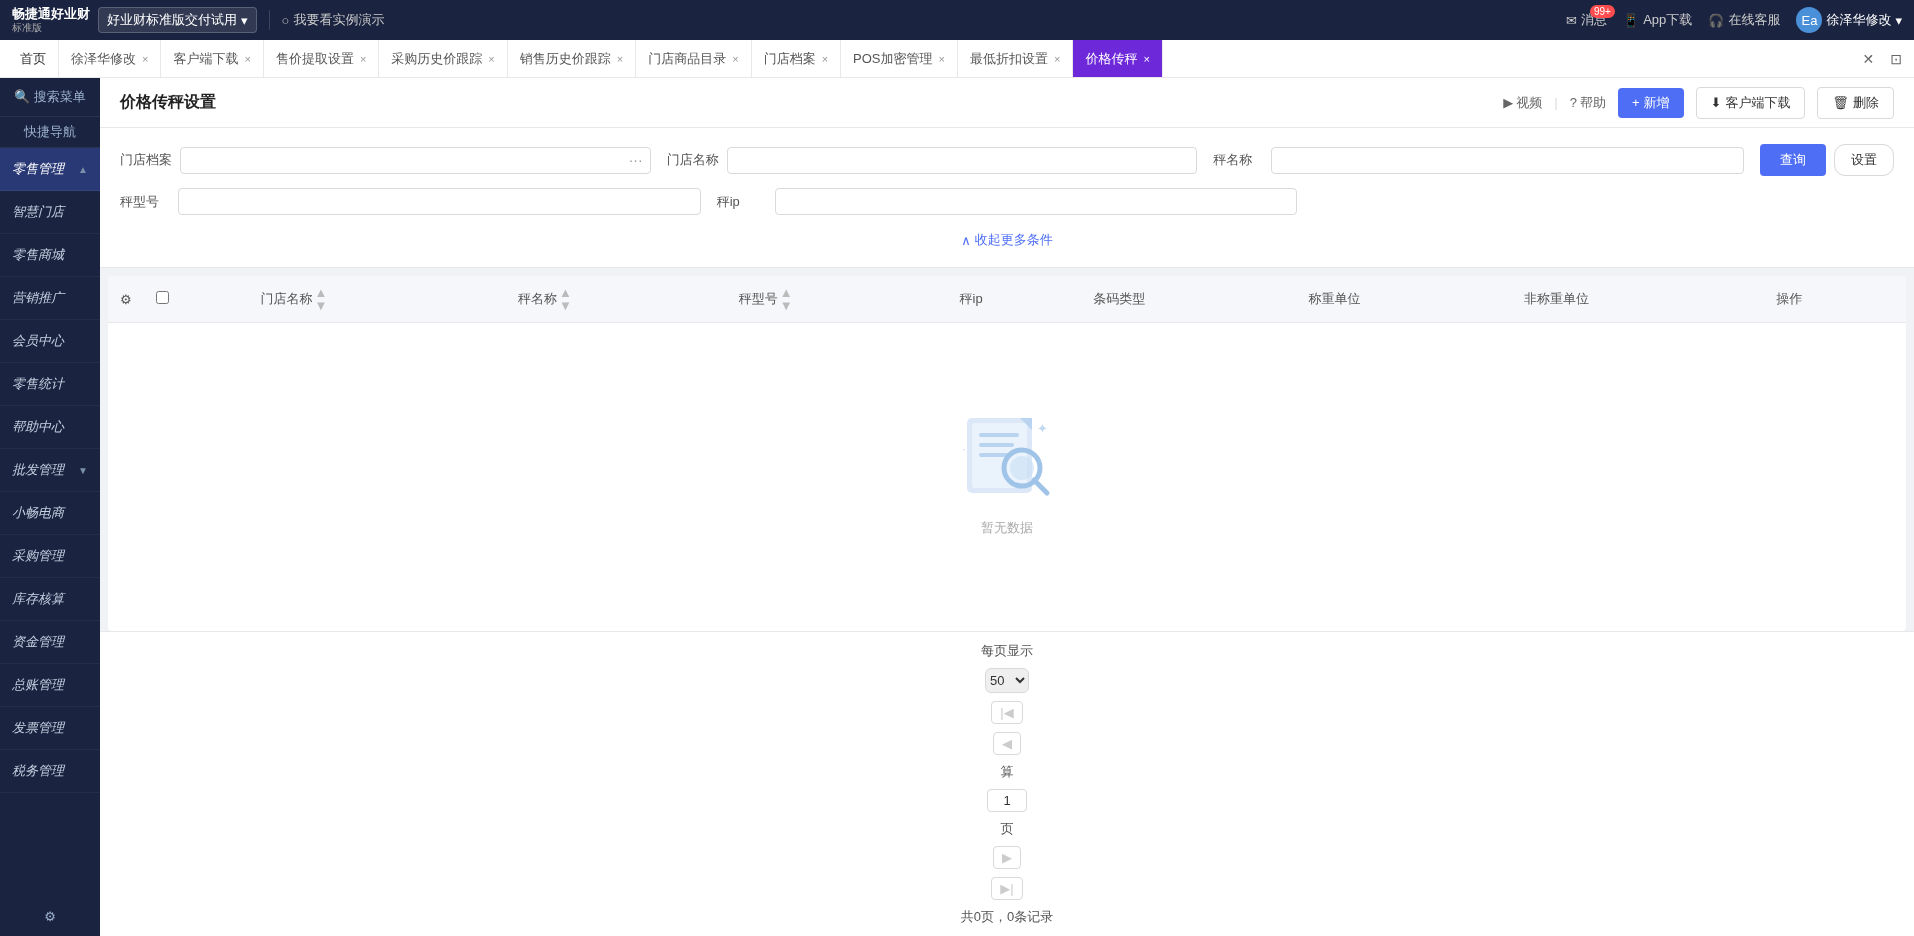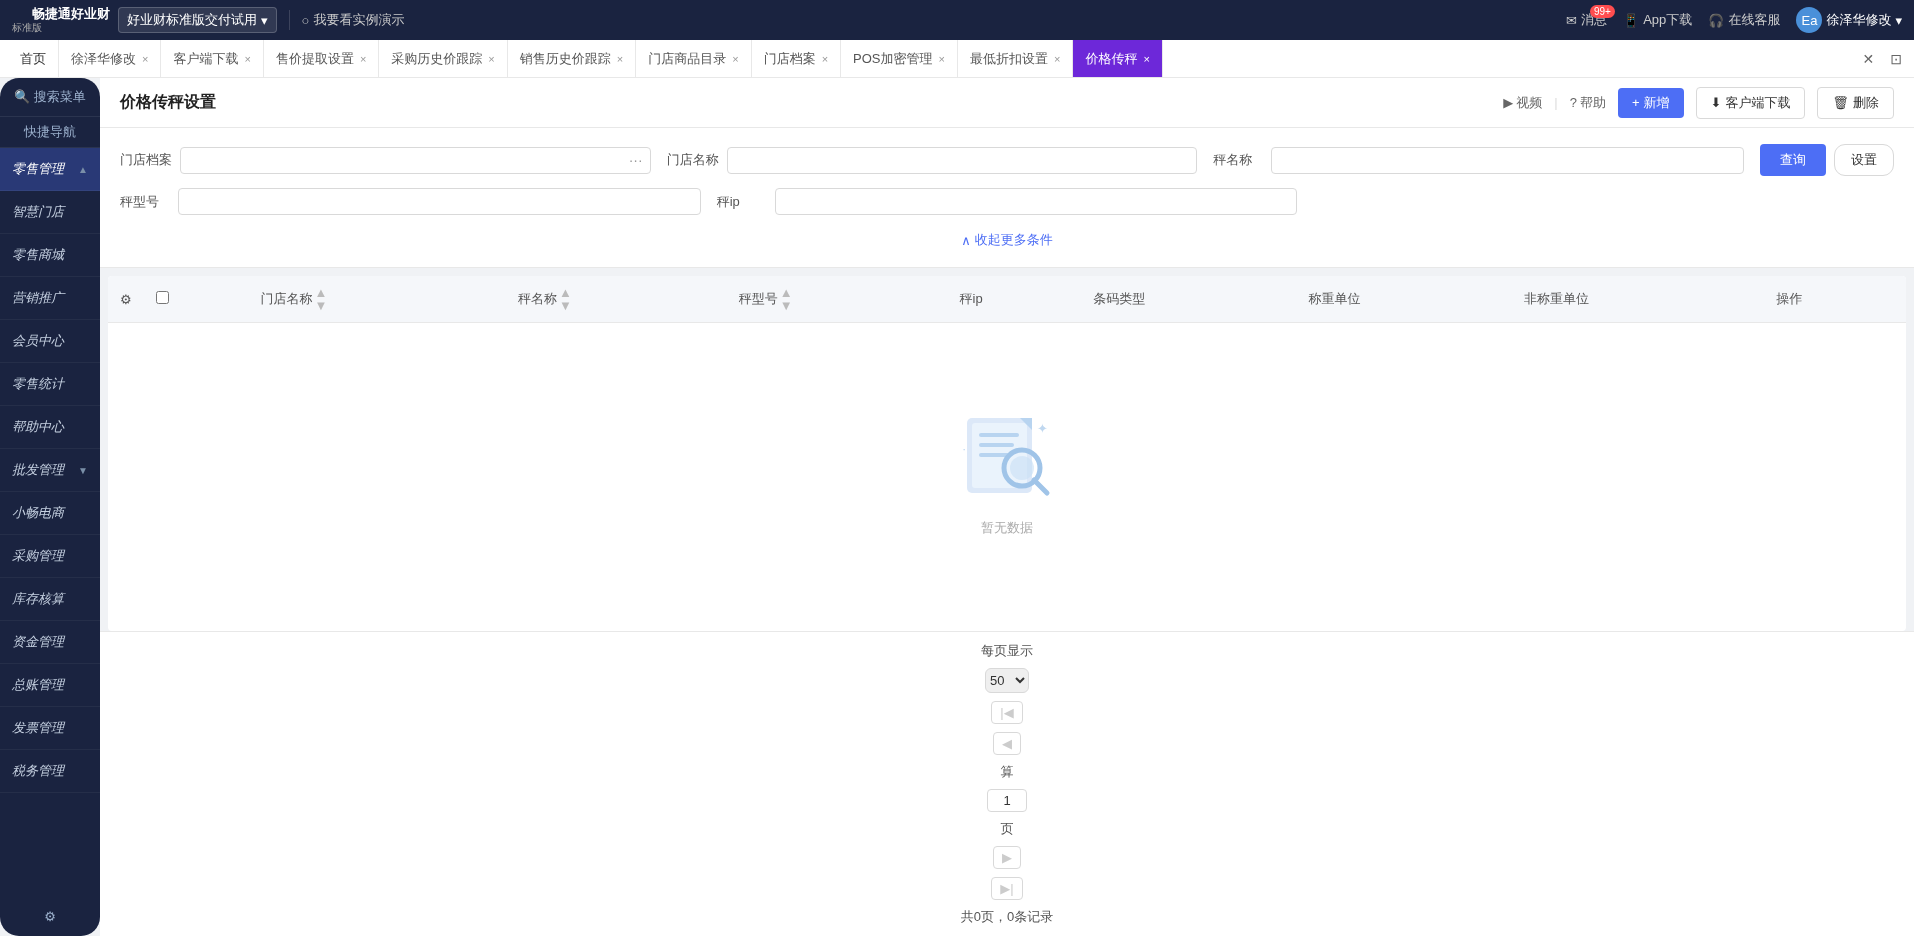--- a/index.html
+++ b/index.html
@@ -5,21 +5,21 @@
     * { box-sizing: border-box; margin: 0; padding: 0; font-family: 'Microsoft YaHei', sans-serif; font-size: 13px; }
     body { display: flex; flex-direction: column; height: 936px; overflow: hidden; background: #f0f2f5; }
 
     
     .top-bar {
       display: flex; align-items: center; background: #1a2340; color: #fff;
       height: 40px; padding: 0 12px; flex-shrink: 0; justify-content: space-between;
     }
     .top-bar-left { display: flex; align-items: center; gap: 8px; }
     .logo-area { display: flex; flex-direction: column; line-height: 1.2; }
-    .logo-title { font-size: 13px; font-weight: bold; color: #fff; margin-left: 20px; }
+    .logo-title { font-size: 13px; font-weight: bold; color: #fff; }
     .logo-sub { font-size: 10px; color: #aaa; }
     .version-select {
       display: flex; align-items: center; gap: 4px;
       background: rgba(255,255,255,0.1); border: 1px solid rgba(255,255,255,0.2);
       border-radius: 4px; padding: 3px 8px; cursor: pointer; color: #fff; font-size: 12px;
     }
     .demo-btn {
       display: flex; align-items: center; gap: 4px; color: #ccc; font-size: 12px; cursor: pointer;
     }
     .top-bar-right { display: flex; align-items: center; gap: 16px; }
@@ -50,21 +50,21 @@
     .tab-item.active .tab-close { color: #fff; }
     .tab-bar-end { display: flex; align-items: center; margin-left: auto; gap: 8px; flex-shrink: 0; }
     .tab-end-btn { cursor: pointer; color: #666; font-size: 14px; padding: 0 4px; }
 
     
     .main-layout { display: flex; flex: 1; overflow: hidden; }
 
     
     .sidebar {
       width: 100px; background: #1a2340; color: #fff; display: flex; flex-direction: column;
-      flex-shrink: 0; overflow-y: auto; border-radius: 19px;
+      flex-shrink: 0; overflow-y: auto;
     }
     .sidebar::-webkit-scrollbar { width: 0; }
     .sidebar-search {
       padding: 10px 8px; text-align: center; color: #9bb0cc; font-size: 12px; cursor: pointer;
       border-bottom: 1px solid rgba(255,255,255,0.08);
     }
     .sidebar-nav {
       padding: 6px 8px; text-align: center; color: #9bb0cc; font-size: 12px; cursor: pointer;
       border-bottom: 1px solid rgba(255,255,255,0.08);
     }

